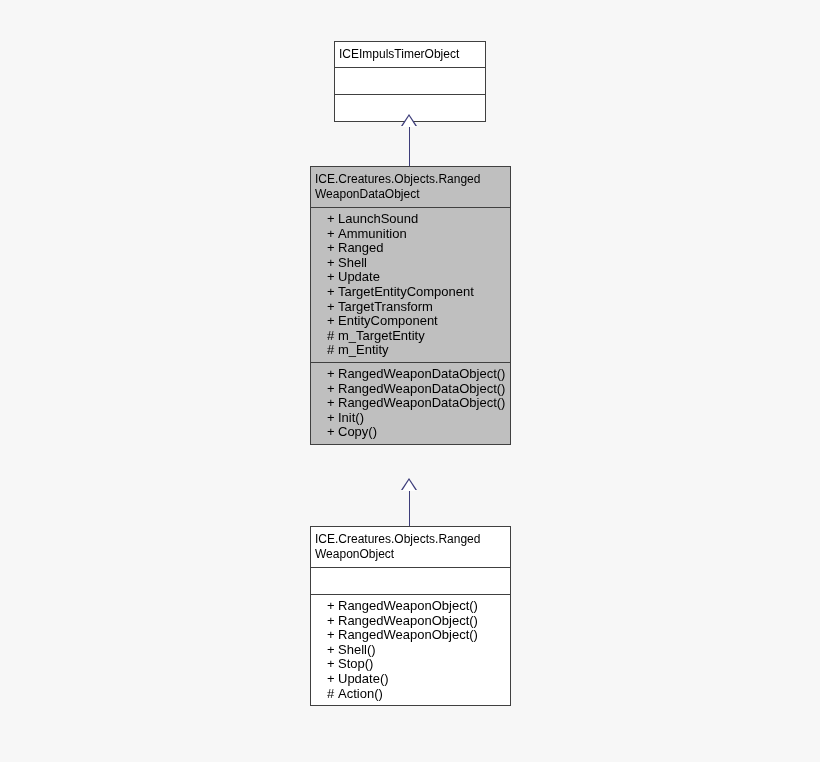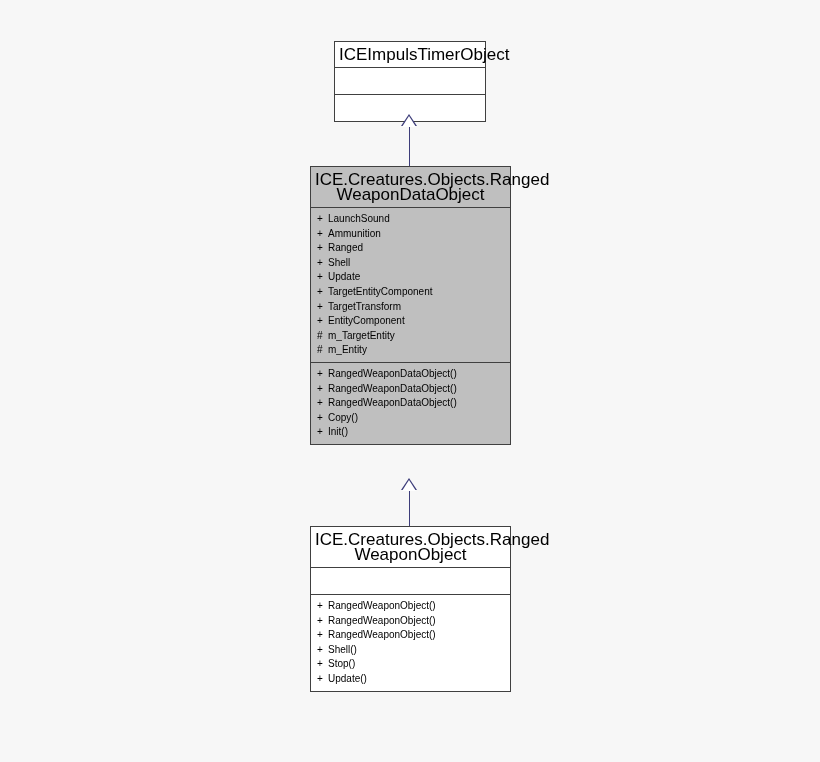--- a/index.html
+++ b/index.html
@@ -22,44 +22,44 @@
   .uml-class {
     position: absolute;
     box-sizing: border-box;
     border: 1px solid #404040;
     background: #ffffff;
   }
   .uml-class.highlight {
     background: #bfbfbf;
   }
   .uml-title {
-    text-align: center;
-    font-size: 17px;
+    text-align: left;
+    font-size: 12px;
     color: #000000;
     line-height: 15px;
     padding: 5px 4px 5px 4px;
     white-space: pre-line;
   }
   .uml-divider {
     border-top: 1px solid #404040;
     height: 0;
     font-size: 0;
     line-height: 0;
   }
   .uml-section {
     padding: 4px 0 4px 0;
   }
   .uml-section.empty {
     height: 18px;
   }
   .uml-item {
-    font-size: 10px;
+    font-size: 13px;
     color: #000000;
     line-height: 14.6px;
-    padding-left: 6px;
+    padding-left: 16px;
     white-space: nowrap;
   }
   .vis {
     display: inline-block;
     width: 11px;
   }
   .edge-line {
     position: absolute;
     background: #3d3d7a;
     width: 1px;
@@ -112,38 +112,39 @@
       <div class="uml-item"><span class="vis">+</span><span>TargetTransform</span></div>
       <div class="uml-item"><span class="vis">+</span><span>EntityComponent</span></div>
       <div class="uml-item"><span class="vis">#</span><span>m_TargetEntity</span></div>
       <div class="uml-item"><span class="vis">#</span><span>m_Entity</span></div>
     </div>
     <div class="uml-divider"></div>
     <div class="uml-section">
       <div class="uml-item"><span class="vis">+</span><span>RangedWeaponDataObject()</span></div>
       <div class="uml-item"><span class="vis">+</span><span>RangedWeaponDataObject()</span></div>
       <div class="uml-item"><span class="vis">+</span><span>RangedWeaponDataObject()</span></div>
+      <div class="uml-item"><span class="vis">+</span><span>Init()</span></div>
       <div class="uml-item"><span class="vis">+</span><span>Copy()</span></div>
-      <div class="uml-item"><span class="vis">+</span><span>Init()</span></div>
     </div>
   </div>
 
   <div class="edge-line" style="left:409px; top:490px; height:40px;"></div>
   <div class="arrow-hollow-border" style="left:401px; top:478px;"></div>
   <div class="arrow-hollow" style="left:402px; top:480px;"></div>
 
   <div class="uml-class" style="left:310px; top:526px; width:201px;">
     <div class="uml-title">ICE.Creatures.Objects.Ranged
 WeaponObject</div>
     <div class="uml-divider"></div>
     <div class="uml-section empty"></div>
     <div class="uml-divider"></div>
     <div class="uml-section">
       <div class="uml-item"><span class="vis">+</span><span>RangedWeaponObject()</span></div>
       <div class="uml-item"><span class="vis">+</span><span>RangedWeaponObject()</span></div>
       <div class="uml-item"><span class="vis">+</span><span>RangedWeaponObject()</span></div>
       <div class="uml-item"><span class="vis">+</span><span>Shell()</span></div>
       <div class="uml-item"><span class="vis">+</span><span>Stop()</span></div>
       <div class="uml-item"><span class="vis">+</span><span>Update()</span></div>
+      <div class="uml-item"><span class="vis">#</span><span>Action()</span></div>
     </div>
   </div>
 
 </div>
 
 </body></html>

